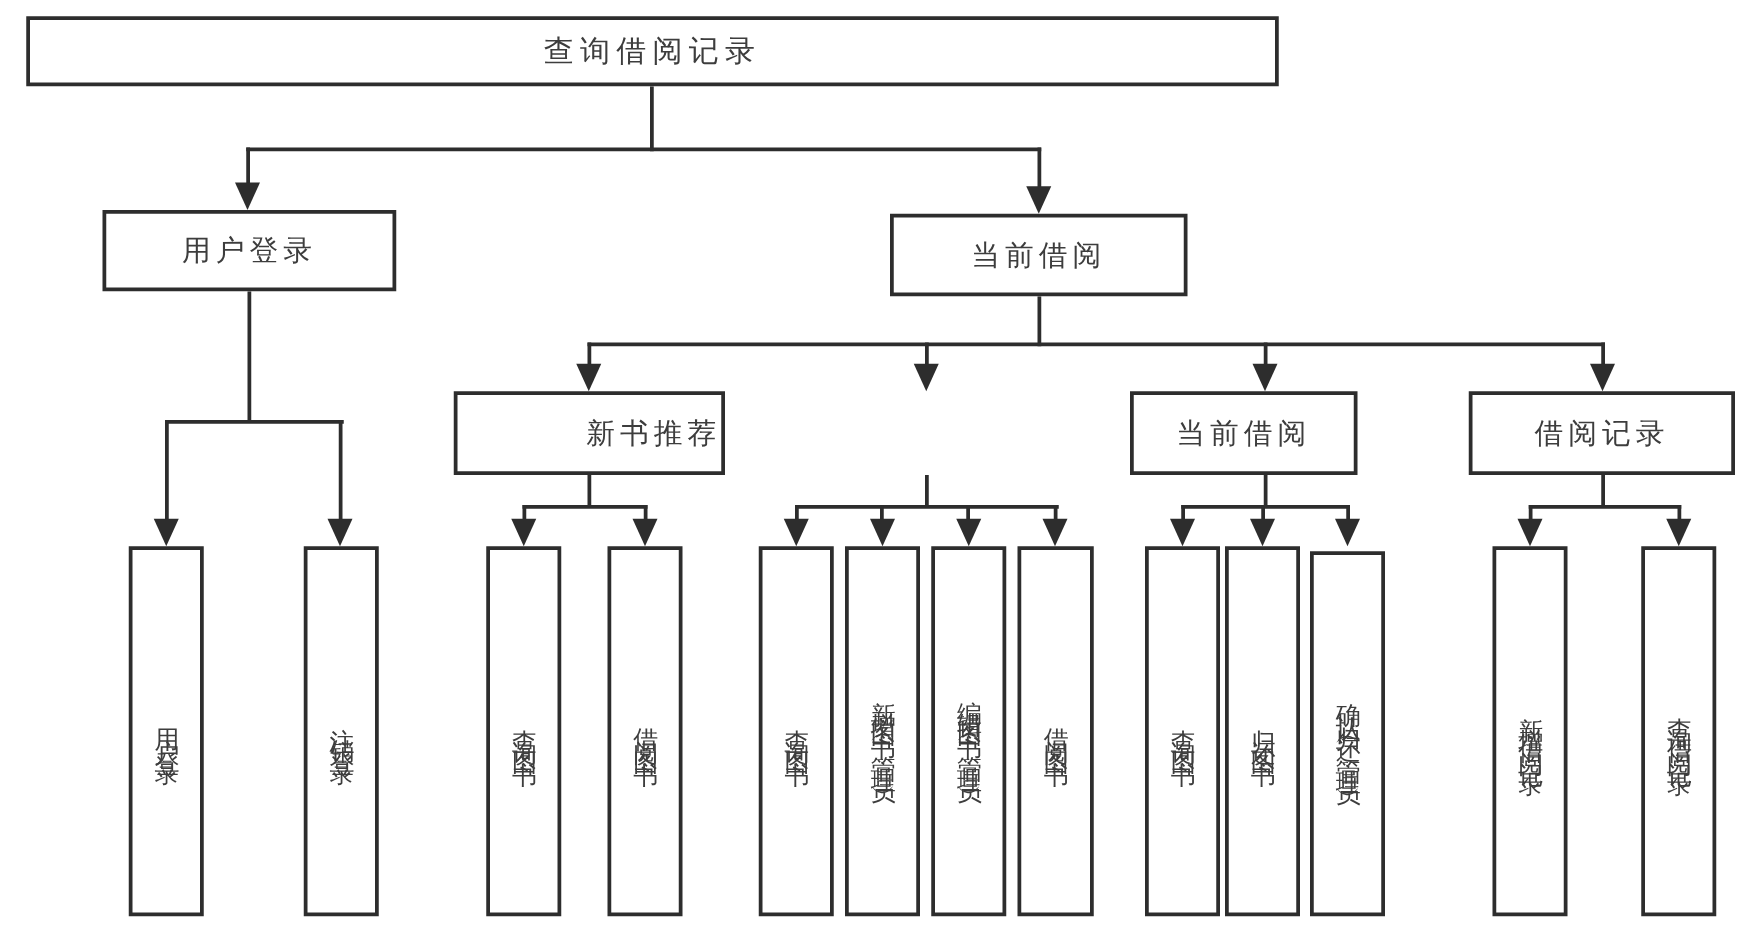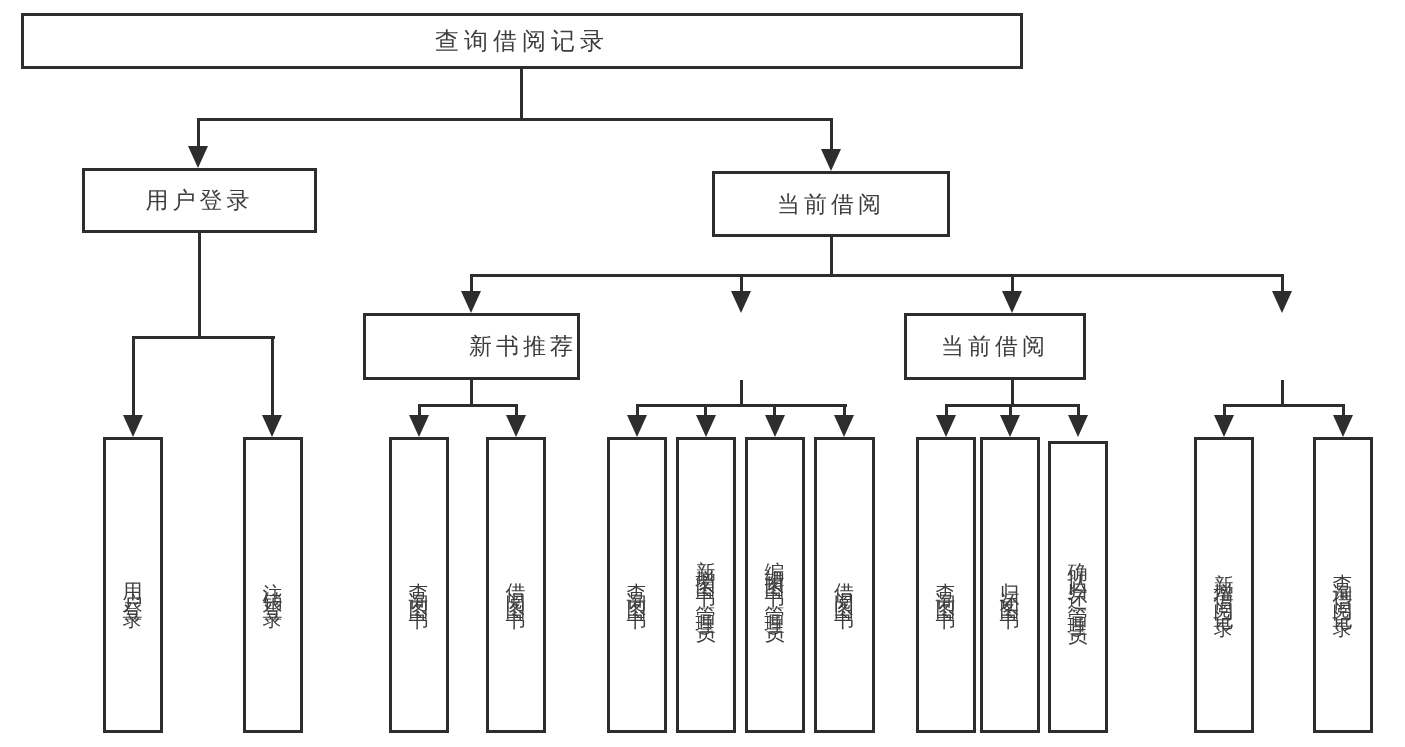--- a/index.html
+++ b/index.html
@@ -131,20 +131,23 @@
   <div class="box" style="left:712px;top:171px;width:238px;height:66px;">
     <span class="hlabel">当前借阅</span>
   </div>
 
   <div class="box" style="left:363px;top:313px;width:217px;height:67px;justify-content:flex-end;">
     <span class="hlabel">新书推荐</span>
   </div>
   <div class="box" style="left:904px;top:313px;width:182px;height:67px;">
     <span class="hlabel">当前借阅</span>
   </div>
+  <div class="box" style="left:1175px;top:313px;width:213px;height:67px;">
+    <span class="hlabel">借阅记录</span>
+  </div>
 
   <div class="box" style="left:103px;top:437px;width:60px;height:296px;">
     <span class="vlabel">用户登录</span>
   </div>
   <div class="box" style="left:243px;top:437px;width:60px;height:296px;">
     <span class="vlabel">注销登录</span>
   </div>
 
   <div class="box" style="left:389px;top:437px;width:60px;height:296px;">
     <span class="vlabel">查询图书</span>

